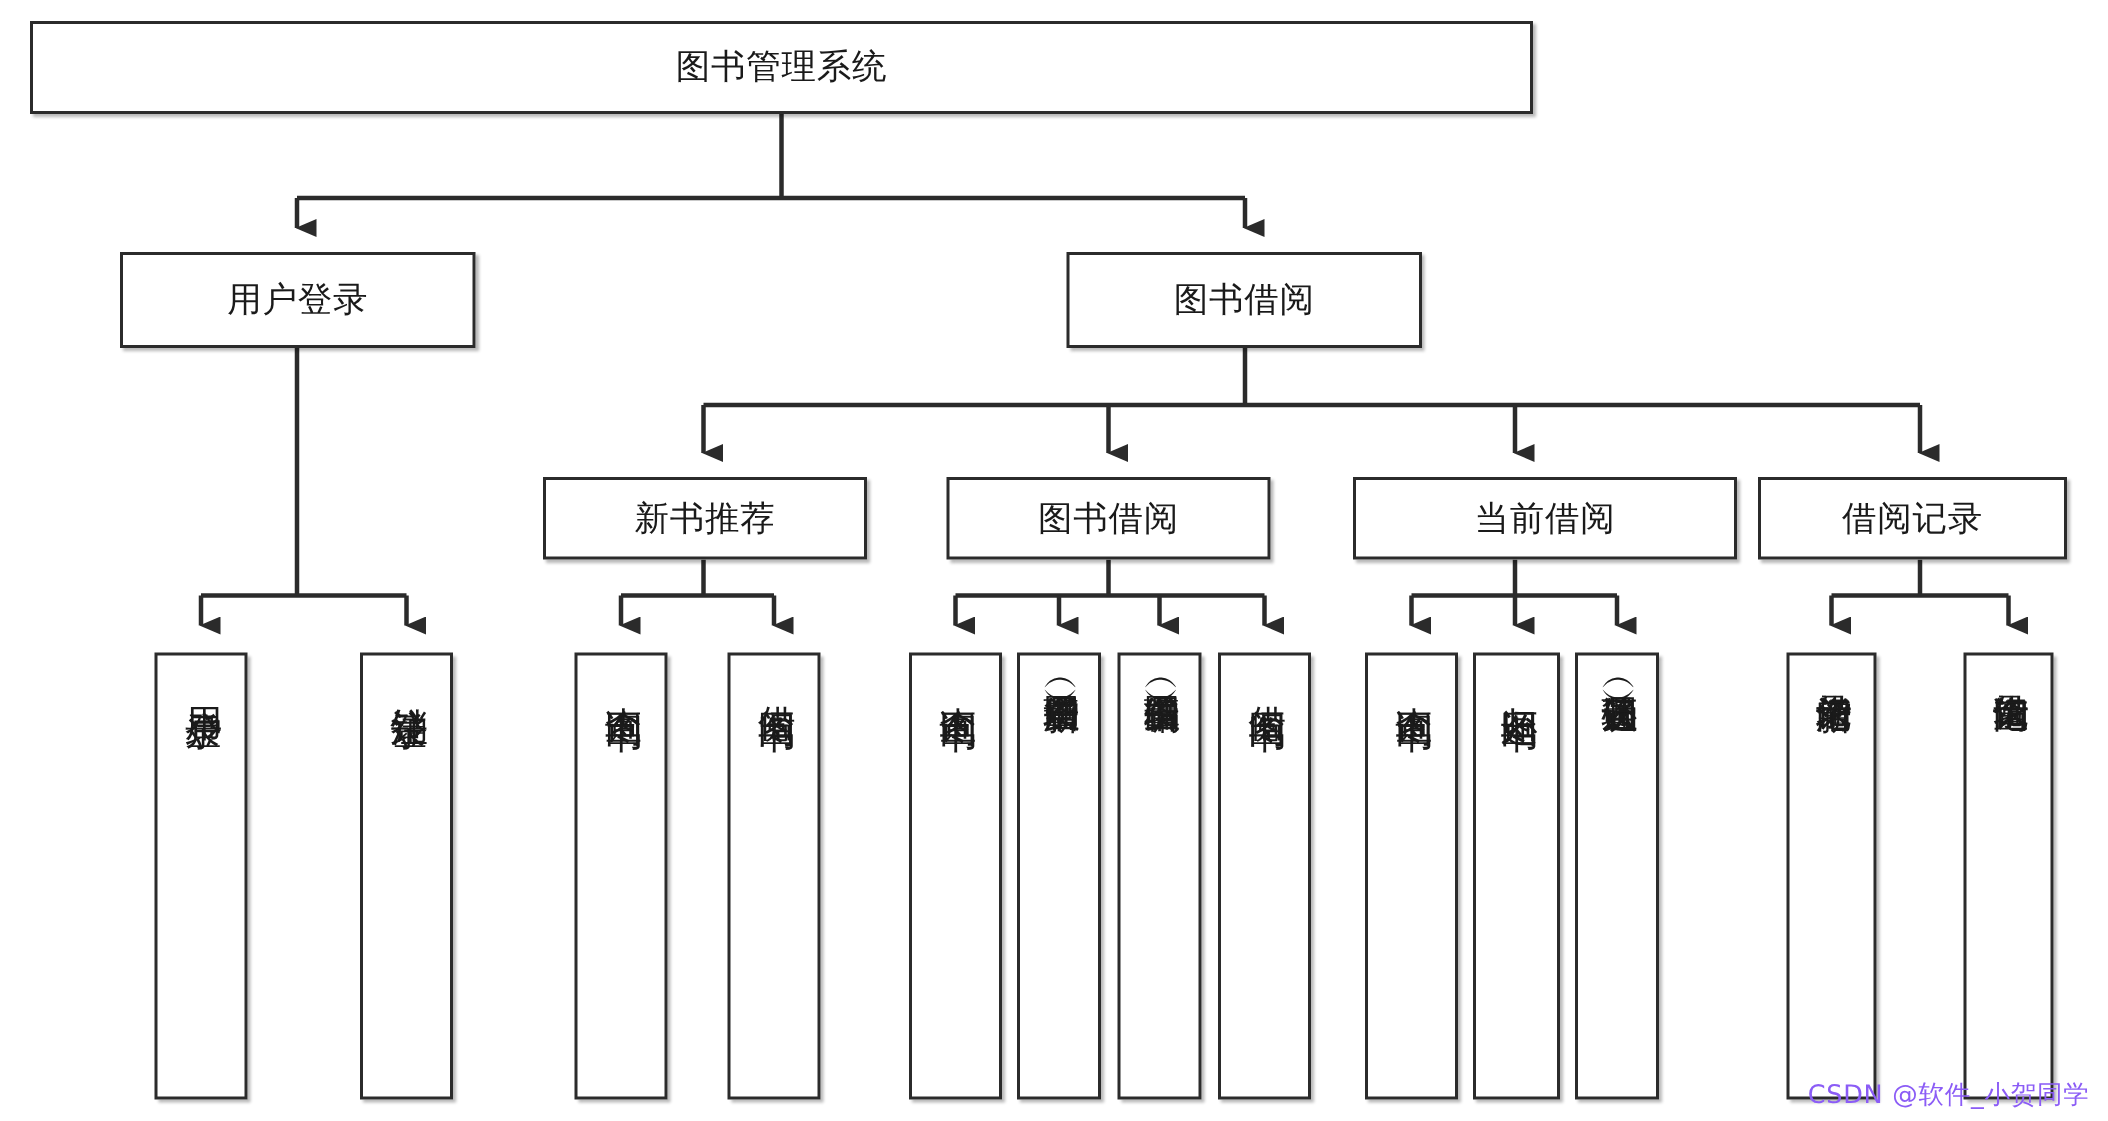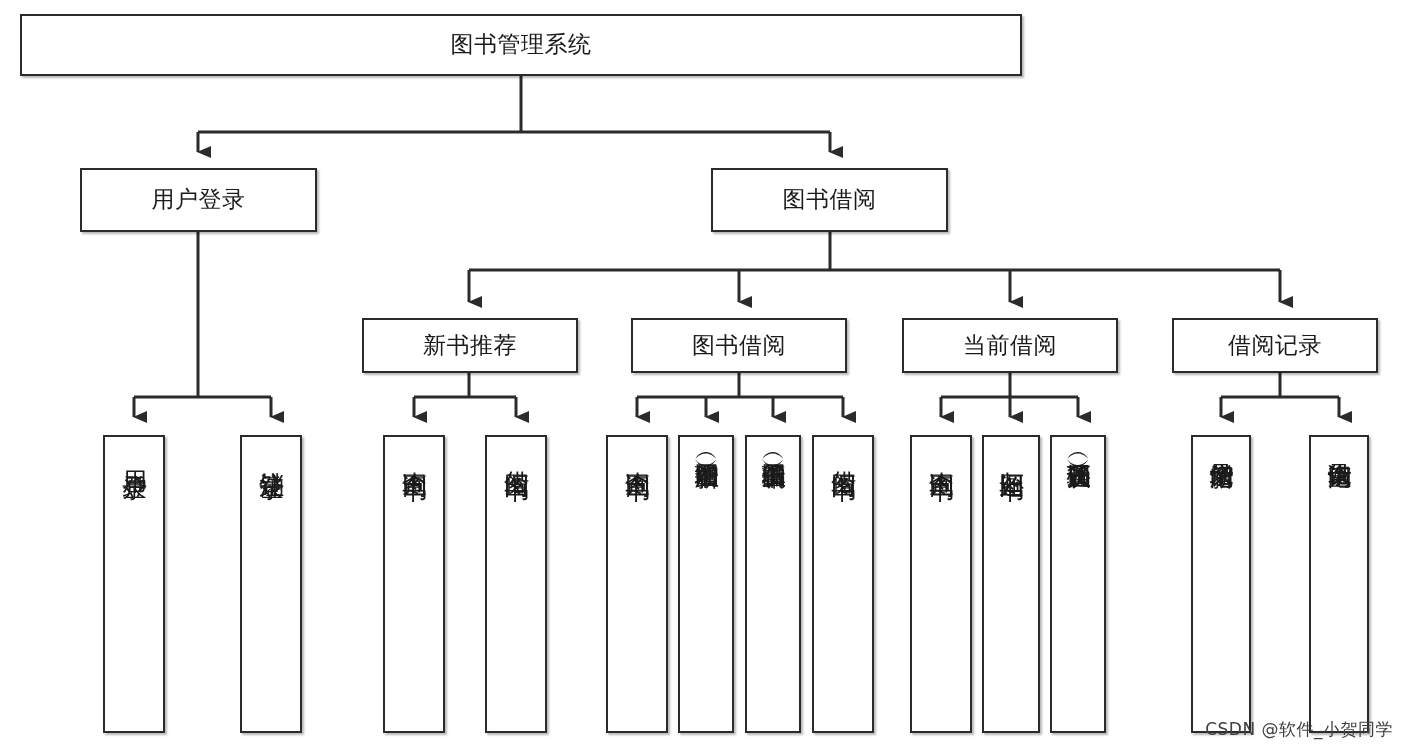--- a/index.html
+++ b/index.html
@@ -70,21 +70,21 @@
   }
   .node.vert.tall-text .label {
     font-size: 24px;
     letter-spacing: 0px;
   }
   #watermark {
     position: absolute;
     right: 12px;
     bottom: 6px;
     font-size: 17px;
-    color: #404040;
+    color: #8b5cf6;
     letter-spacing: 0.5px;
     white-space: nowrap;
     user-select: none;
   }
 </style>
 </head>
 <body>
 
 <div id="stage">
 
@@ -148,21 +148,21 @@
   <div class="node horiz" style="left:711px; top:168px; width:237px; height:64px;">
     <span class="label">图书借阅</span>
   </div>
 
   <div class="node horiz" style="left:631px; top:318px; width:216px; height:55px;">
     <span class="label">图书借阅</span>
   </div>
   <div class="node horiz" style="left:362px; top:318px; width:216px; height:55px;">
     <span class="label">新书推荐</span>
   </div>
-  <div class="node horiz" style="left:902px; top:318px; width:216px; height:55px;">
+  <div class="node horiz" style="left:902px; top:318px; width:256px; height:55px;">
     <span class="label">当前借阅</span>
   </div>
   <div class="node horiz" style="left:1172px; top:318px; width:206px; height:55px;">
     <span class="label">借阅记录</span>
   </div>
 
   <div class="node vert" style="left:103px; top:435px; width:62px; height:298px;">
     <span class="label">用户登录</span>
   </div>
   <div class="node vert" style="left:240px; top:435px; width:62px; height:298px;">

